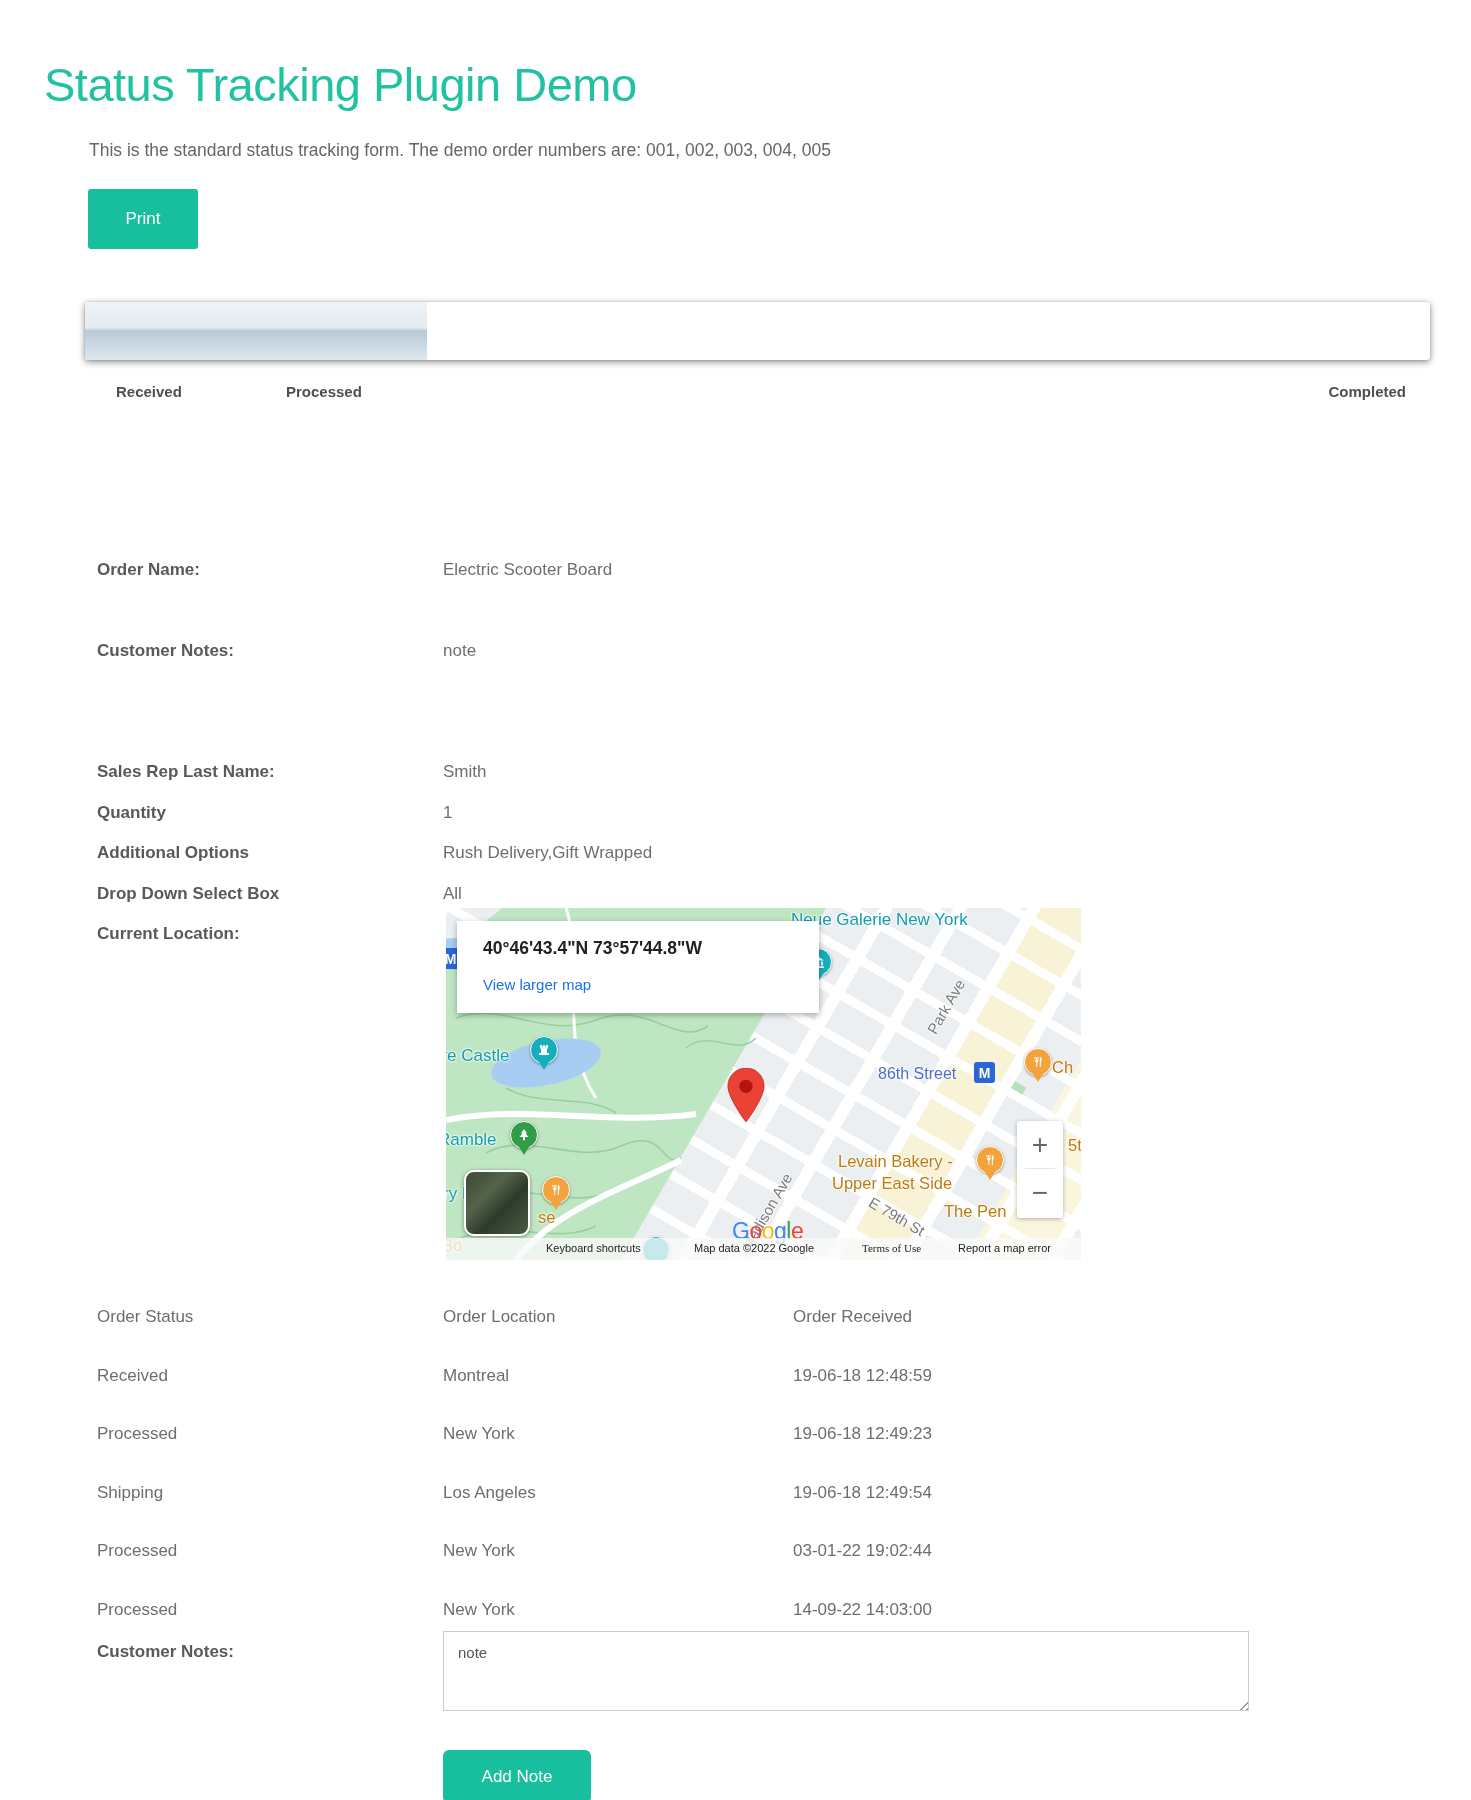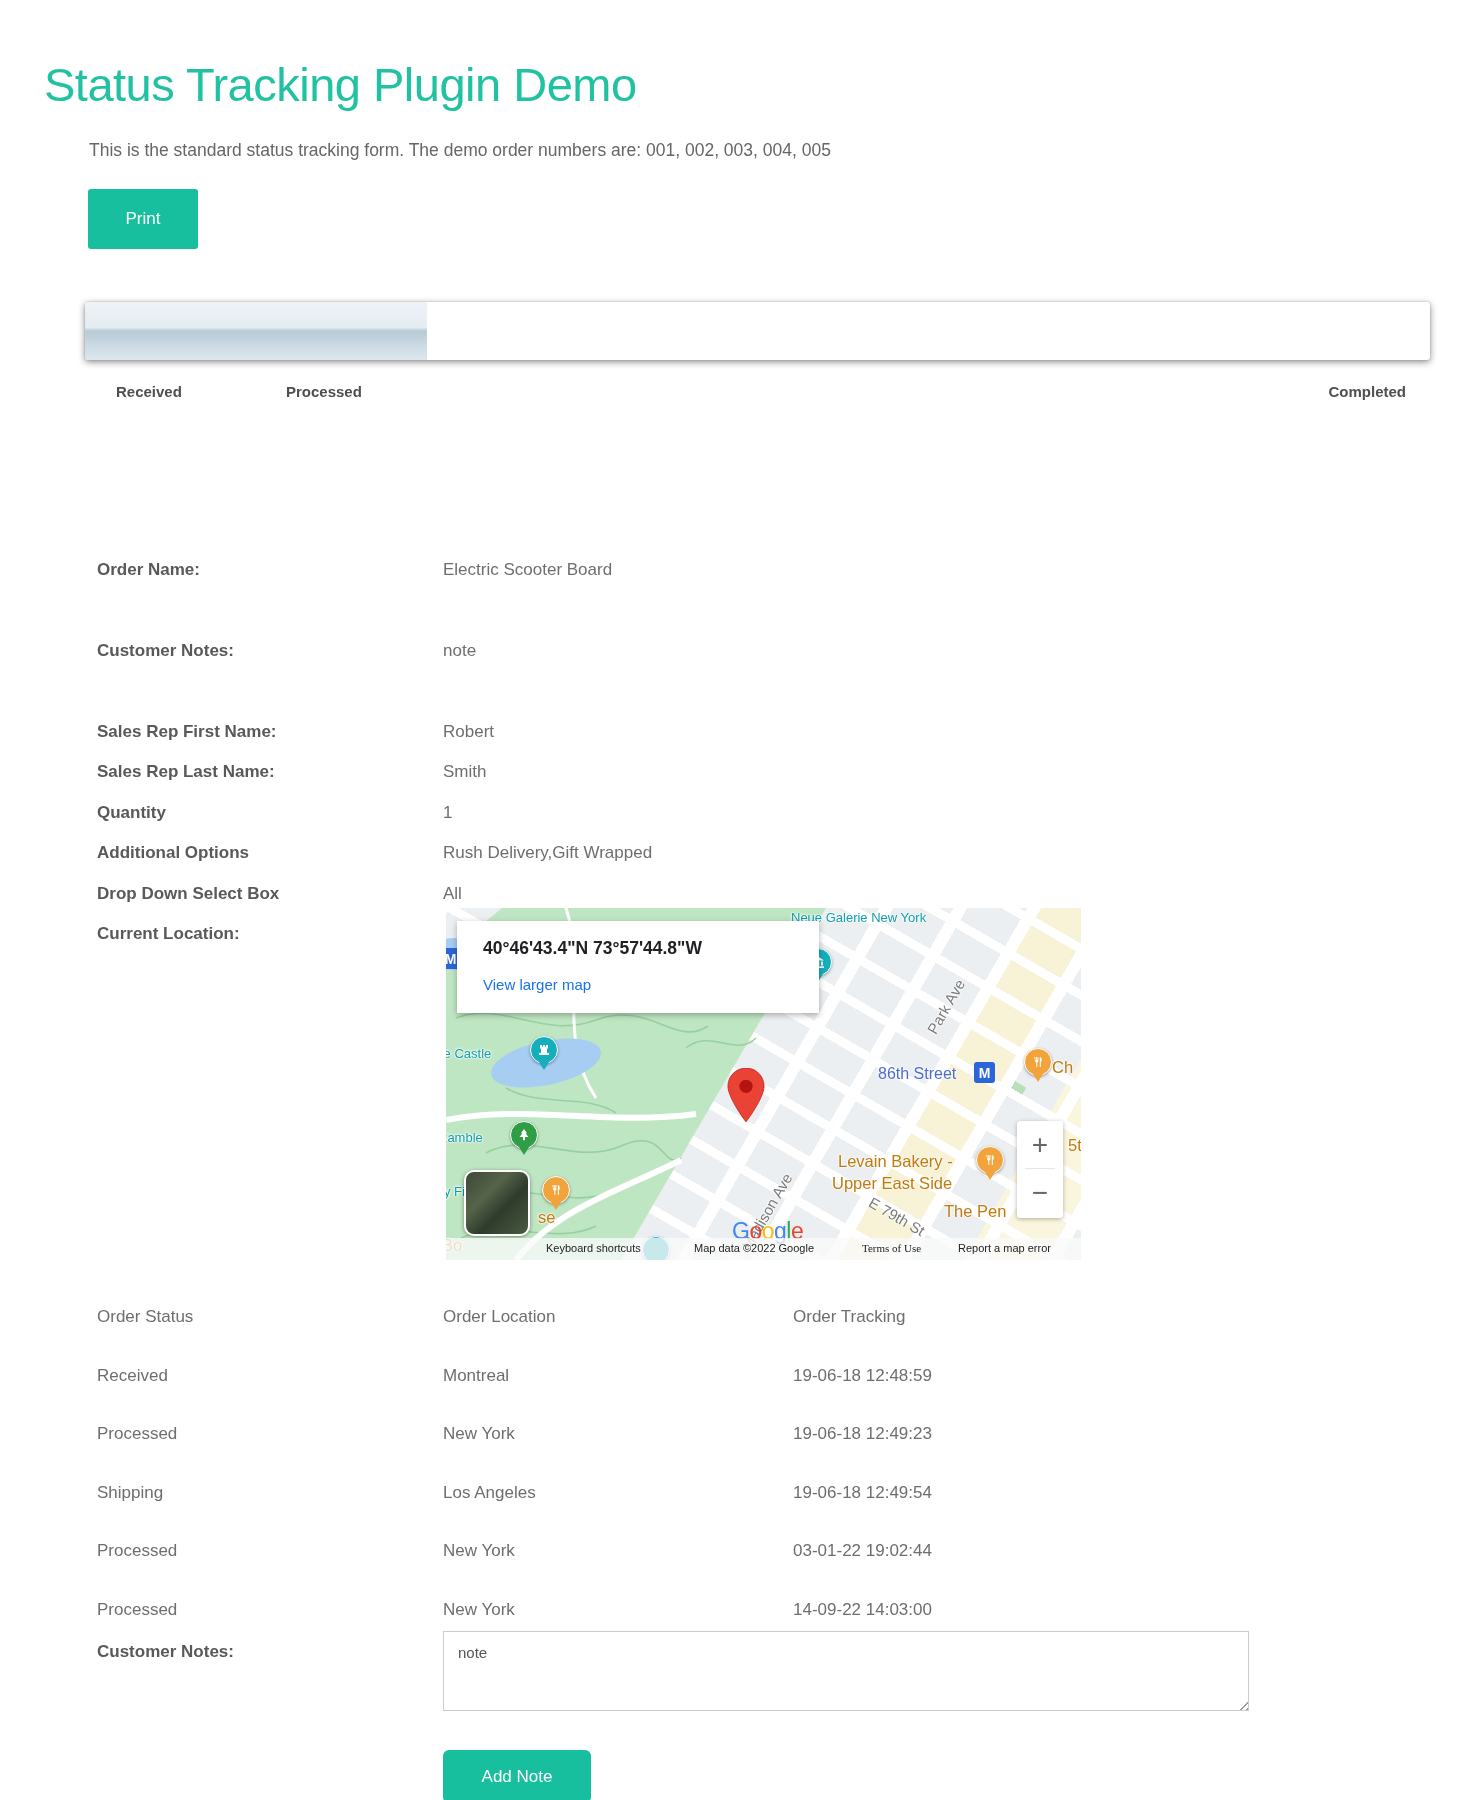--- a/index.html
+++ b/index.html
@@ -51,21 +51,21 @@
   .ys1{left:1150px;width:58px;} .ys2{left:1262px;width:80px;background:#faf5dd;}
   .gpatch{position:absolute;left:1212px;top:872px;width:17px;height:17px;background:#b7e0ba;}
   .gridlines{position:absolute;inset:0;
       background-image:
         repeating-linear-gradient(90deg,transparent 0 52px,#ffffff 52px 64px),
         repeating-linear-gradient(0deg,transparent 0 31px,#ffffff 31px 40px);}
   .parksvg{position:absolute;left:0;top:0;}
 
   
   .mlabel{position:absolute;white-space:nowrap;text-shadow:0 0 2px #fff,0 0 2px #fff,0 0 3px #fff;}
-  .poi-teal{color:#0f9fad;font-size:13px;font-weight:500;}
+  .poi-teal{color:#0f9fad;font-size:17px;font-weight:500;}
   .poi-orange{color:#c07a0e;font-size:16.5px;font-weight:500;}
   .road{color:#7b7b7b;font-size:15px;}
   .transit-blue{color:#4d6cd0;font-size:16px;font-weight:500;}
 
   .poi-pin{position:absolute;width:26px;height:26px;border-radius:50%;border:1.5px solid #fff;
            box-shadow:0 1px 3px rgba(0,0,0,.35);display:flex;align-items:center;justify-content:center;
            background:var(--pc);}
   .poi-pin::after{content:"";position:absolute;bottom:-7px;left:50%;transform:translateX(-50%);
            border-left:5px solid transparent;border-right:5px solid transparent;border-top:8px solid var(--pc);}
   .mbox{position:absolute;width:21px;height:21px;background:#2a66d9;border-radius:3px;color:#fff;
@@ -109,24 +109,20 @@
   <span class="abs stage" style="left:286px;">Processed</span>
   <span class="abs stage" style="right:65px;">Completed</span>
 
   <div class="abs drow" style="top:560px">
     <span class="dlabel">Order Name:</span>
     <span class="dvalue">Electric Scooter Board</span>
   </div>
   <div class="abs drow" style="top:641px">
     <span class="dlabel">Customer Notes:</span>
     <span class="dvalue">note</span>
-  </div>
-  <div class="abs drow" style="top:722px">
-    <span class="dlabel">Sales Rep First Name:</span>
-    <span class="dvalue">Robert</span>
   </div>
   <div class="abs drow" style="top:762px">
     <span class="dlabel">Sales Rep Last Name:</span>
     <span class="dvalue">Smith</span>
   </div>
   <div class="abs drow" style="top:803px">
     <span class="dlabel">Quantity</span>
     <span class="dvalue">1</span>
   </div>
   <div class="abs drow" style="top:843px">
@@ -249,21 +245,21 @@
       <span style="left:100px;">Keyboard shortcuts</span>
       <span style="left:248px;">Map data ©2022 Google</span>
       <span style="left:416px;font-family:Liberation Serif, serif;">Terms of Use</span>
       <span style="left:512px;">Report a map error</span>
     </div>
   </div>
 
   <div class="abs drow" style="top:1307px">
     <span class="hcell hc1">Order Status</span>
     <span class="hcell hc2">Order Location</span>
-    <span class="hcell hc3">Order Tracking</span>
+    <span class="hcell hc3">Order Received</span>
   </div>
   <div class="abs drow" style="top:1366px">
     <span class="hcell hc1">Received</span>
     <span class="hcell hc2">Montreal</span>
     <span class="hcell hc3">19-06-18 12:48:59</span>
   </div>
   <div class="abs drow" style="top:1424px">
     <span class="hcell hc1">Processed</span>
     <span class="hcell hc2">New York</span>
     <span class="hcell hc3">19-06-18 12:49:23</span>

